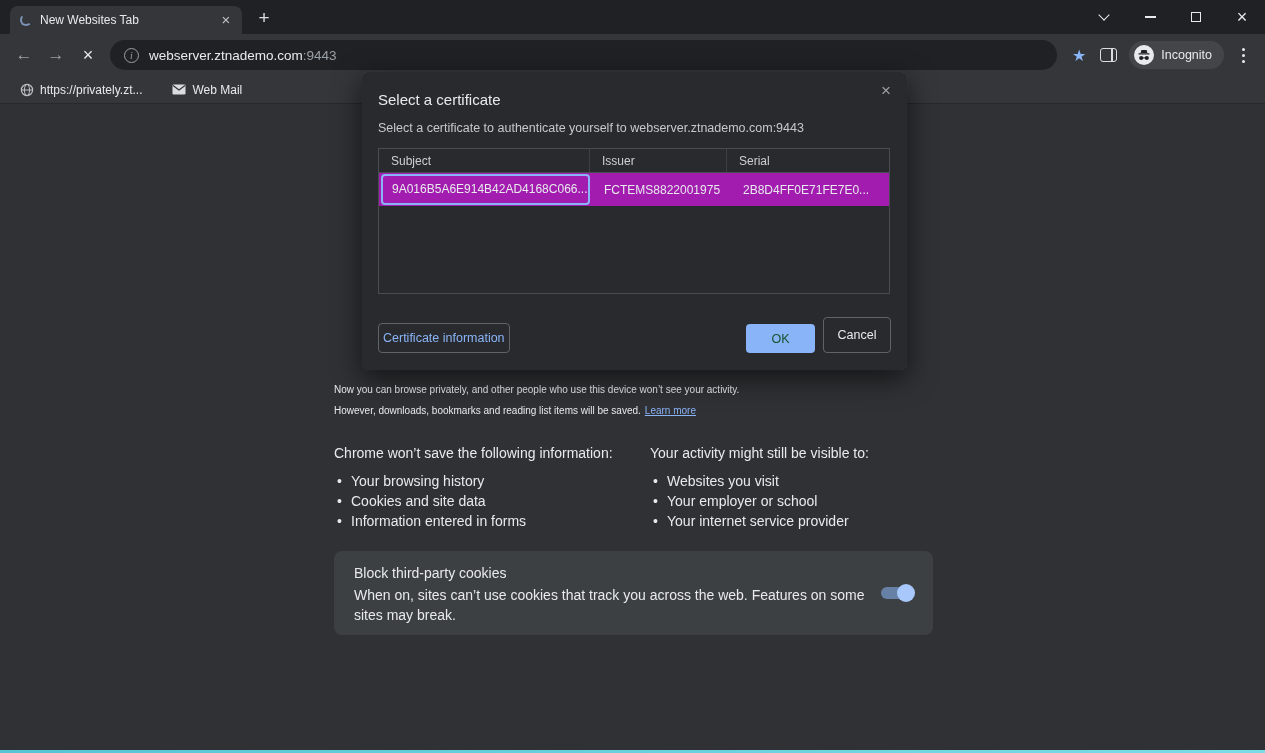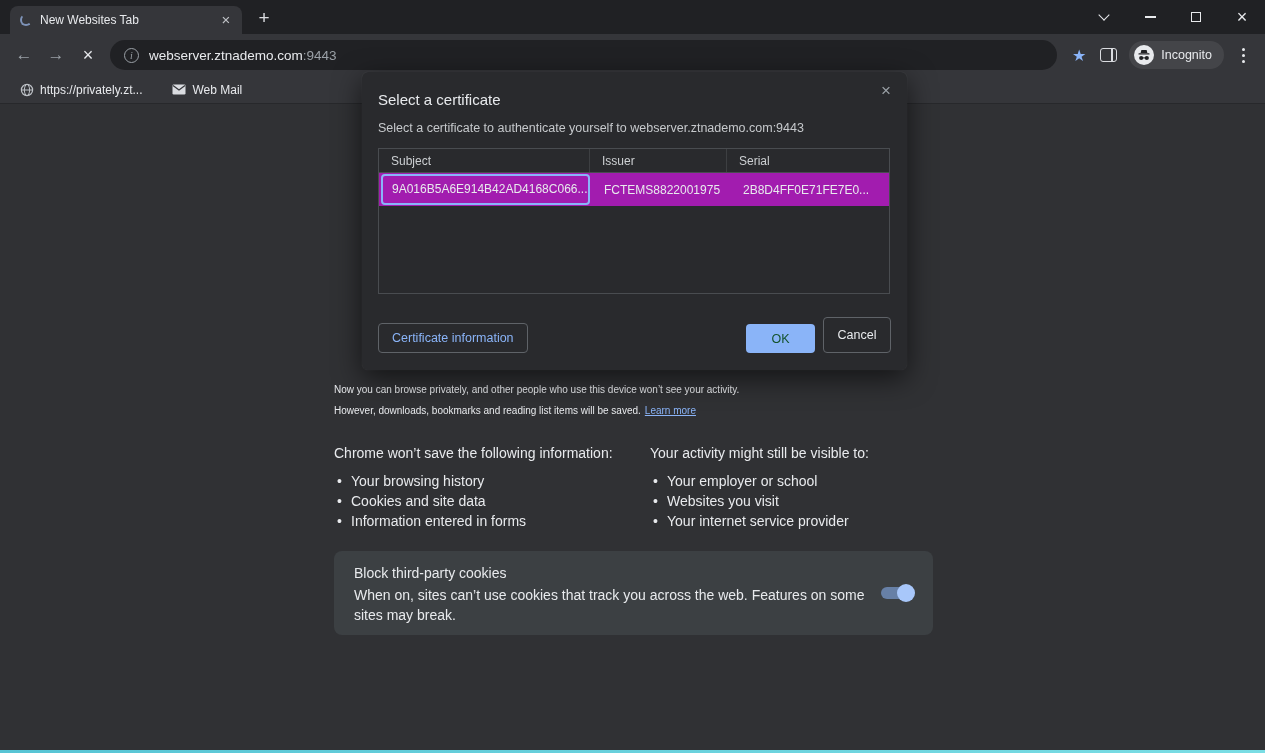--- a/index.html
+++ b/index.html
@@ -86,21 +86,21 @@
   .thead { display:flex; height:24px; border-bottom:1px solid #494c50; font-size:12px; color:#cdd0d3; align-items:center; }
   .th { padding-left:12px; height:100%; display:flex; align-items:center; }
   .th-subject { width:211px; border-right:1px solid #3d3f42; }
   .th-issuer  { width:137px; border-right:1px solid #3d3f42; }
   .th-serial  { flex:1; }
   .trow { display:flex; height:33px; align-items:center; background:#a21caf; font-size:12px; }
   .td-subject { width:209px; height:31px; margin:1px 2px; line-height:27px; padding-left:9px;
                 border:2px solid #8ab4f8; border-radius:4px; white-space:nowrap; overflow:hidden; }
   .td-issuer { width:139px; padding-left:12px; white-space:nowrap; }
   .td-serial { flex:1; padding-left:12px; white-space:nowrap; overflow:hidden; }
-  .cert-info-btn { position:absolute; left:16px; bottom:17px; height:30px; padding:0 13px; border:1px solid #5f6368;
+  .cert-info-btn { position:absolute; left:16px; bottom:17px; height:30px; padding:0 4px; border:1px solid #5f6368;
                    border-radius:4px; color:#8ab4f8; font-size:12.5px; background:transparent;
                    display:flex; align-items:center; cursor:pointer; }
   .ok-btn { position:absolute; right:92px; bottom:17px; width:69px; height:29px; background:#8ab4f8; color:#14532d;
             border-radius:4px; font-size:12.5px; display:flex; align-items:center; justify-content:center; cursor:pointer; }
   .cancel-btn { position:absolute; right:16px; bottom:17px; width:68px; height:36px; border:1px solid #5f6368;
                 border-radius:4px; color:#e8eaed; font-size:12.5px; display:flex; align-items:center; justify-content:center; cursor:pointer; }
 
   .bottom-edge { position:absolute; left:0; right:0; bottom:0; height:3px;
                  background:linear-gradient(90deg,#57c4d4,#7adde4); }
 </style>
@@ -196,22 +196,22 @@
       <div class="col-heading">Chrome won’t save the following information:</div>
       <ul class="plain">
         <li>Your browsing history</li>
         <li>Cookies and site data</li>
         <li>Information entered in forms</li>
       </ul>
     </div>
     <div class="col-right">
       <div class="col-heading">Your activity might still be visible to:</div>
       <ul class="plain">
+        <li>Websites you visit</li>
         <li>Your employer or school</li>
-        <li>Websites you visit</li>
         <li>Your internet service provider</li>
       </ul>
     </div>
   </div>
 
   <div class="cookies-card">
     <div class="card-title">Block third-party cookies</div>
     <div class="card-desc">When on, sites can’t use cookies that track you across the web. Features on some sites may break.</div>
     <div class="toggle" aria-checked="true">
       <span class="toggle-thumb"></span>

